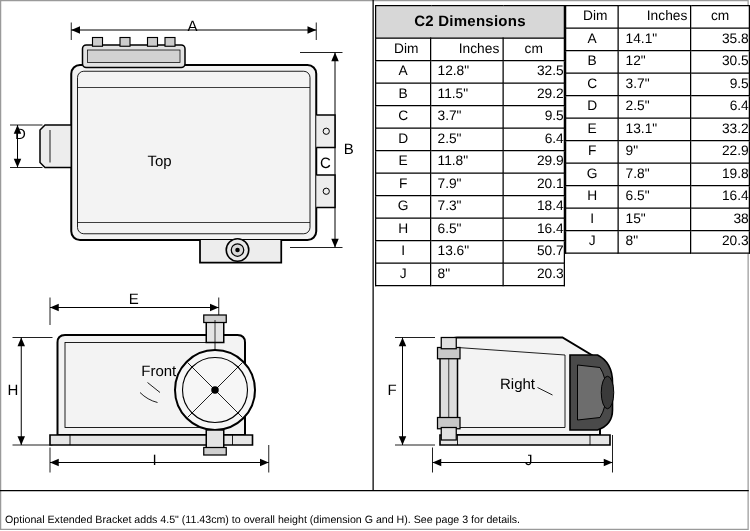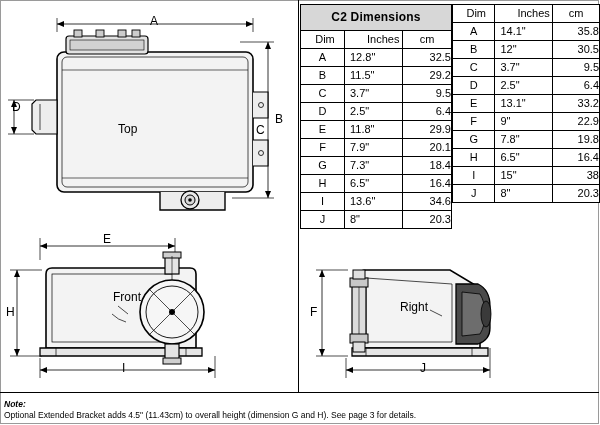--- a/index.html
+++ b/index.html
@@ -301,21 +301,21 @@
           <td class="col-cm">18.4</td>
         </tr>
     <tr>
           <td class="col-dim">H</td>
           <td class="col-in">6.5"</td>
           <td class="col-cm">16.4</td>
         </tr>
     <tr>
           <td class="col-dim">I</td>
           <td class="col-in">13.6"</td>
-          <td class="col-cm">34.6</td>
+          <td class="col-cm">50.7</td>
         </tr>
     <tr>
           <td class="col-dim">J</td>
           <td class="col-in">8"</td>
           <td class="col-cm">20.3</td>
         </tr>
   </tbody>
     </table>
 
   <table class="dim-table" id="table-c3">
@@ -376,17 +376,16 @@
           <td class="col-cm">20.3</td>
         </tr>
   </tbody>
     </table>
 
   <div class="vline" style="left:298px; top:0px; height:392px;"></div>
 
   <div style="position:absolute; left:0px; top:392px; width:599px; height:1px; background:#000;"></div>
 
   <div id="note">
-    <div class="note-title">Note:</div>
     <div class="note-body">Optional Extended Bracket adds 4.5" (11.43cm) to overall height (dimension G and H). See page 3 for details.</div>
   </div>
 
 </div>
 
 </body></html>

